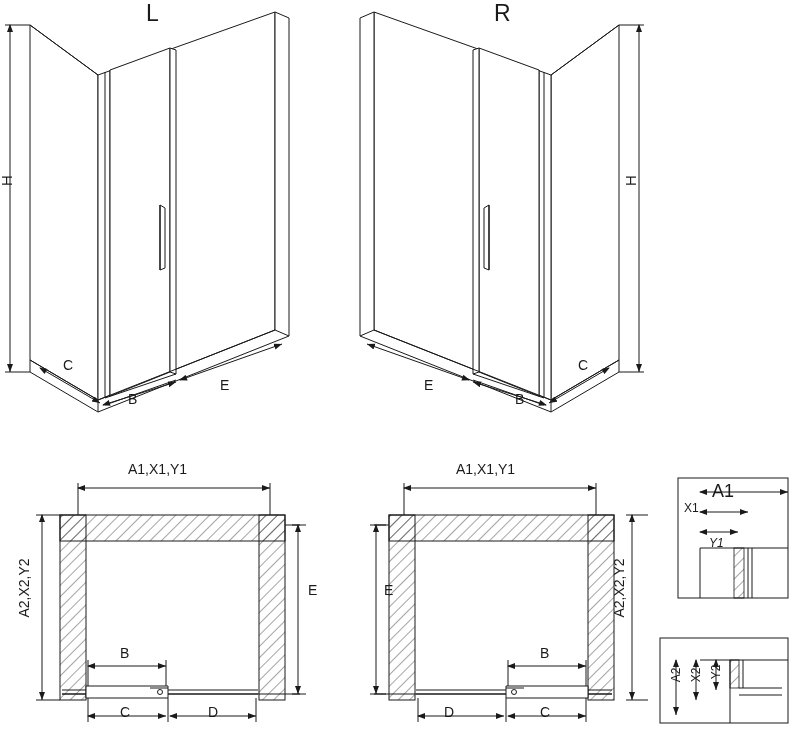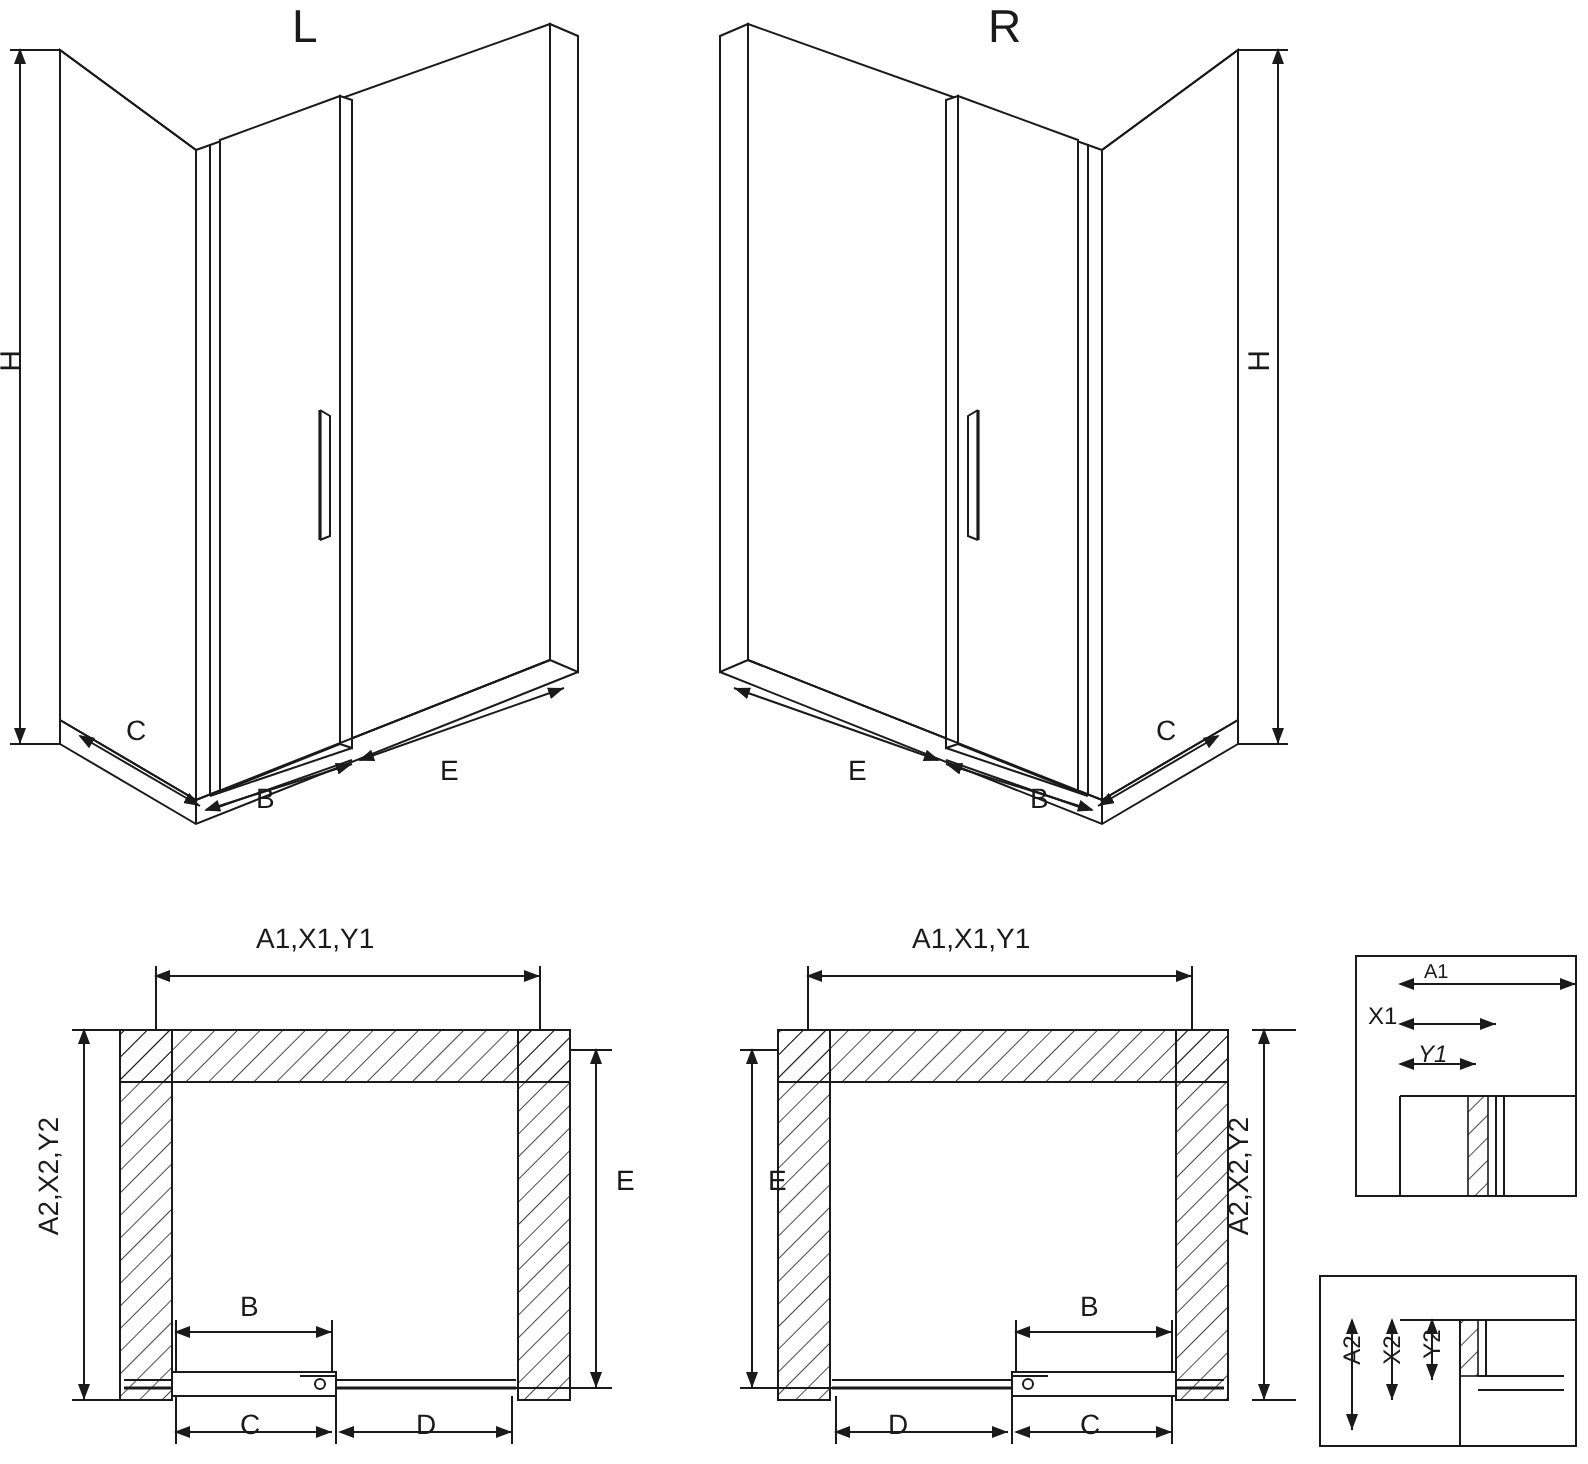--- a/index.html
+++ b/index.html
@@ -225,21 +225,21 @@
   <div class="lbl" style="left:120px;top:704px;font-size:14px;">C</div>
   <div class="lbl" style="left:208px;top:704px;font-size:14px;">D</div>
 
   <div class="lbl" style="left:456px;top:461px;font-size:14px;">A1,X1,Y1</div>
   <div class="lbl v-lbl" style="left:581px;top:580px;width:76px;text-align:center;font-size:14px;">A2,X2,Y2</div>
   <div class="lbl" style="left:384px;top:582px;font-size:14px;">E</div>
   <div class="lbl" style="left:540px;top:645px;font-size:14px;">B</div>
   <div class="lbl" style="left:444px;top:704px;font-size:14px;">D</div>
   <div class="lbl" style="left:540px;top:704px;font-size:14px;">C</div>
 
-  <div class="lbl" style="left:712px;top:481px;font-size:10px;">A1</div>
+  <div class="lbl" style="left:712px;top:481px;font-size:18px;">A1</div>
   <div class="lbl" style="left:684px;top:501px;font-size:12px;">X1</div>
-  <div class="lbl" style="left:709px;top:520px;font-size:12px;font-style:italic;">Y1</div>
+  <div class="lbl" style="left:709px;top:536px;font-size:12px;font-style:italic;">Y1</div>
 
   <div class="lbl v-lbl" style="left:659px;top:668px;width:34px;text-align:center;font-size:12px;">A2</div>
   <div class="lbl v-lbl" style="left:679px;top:668px;width:34px;text-align:center;font-size:12px;">X2</div>
   <div class="lbl v-lbl" style="left:699px;top:665px;width:34px;text-align:center;font-size:12px;">Y2</div>
 
 </div>
 
 </body></html>

